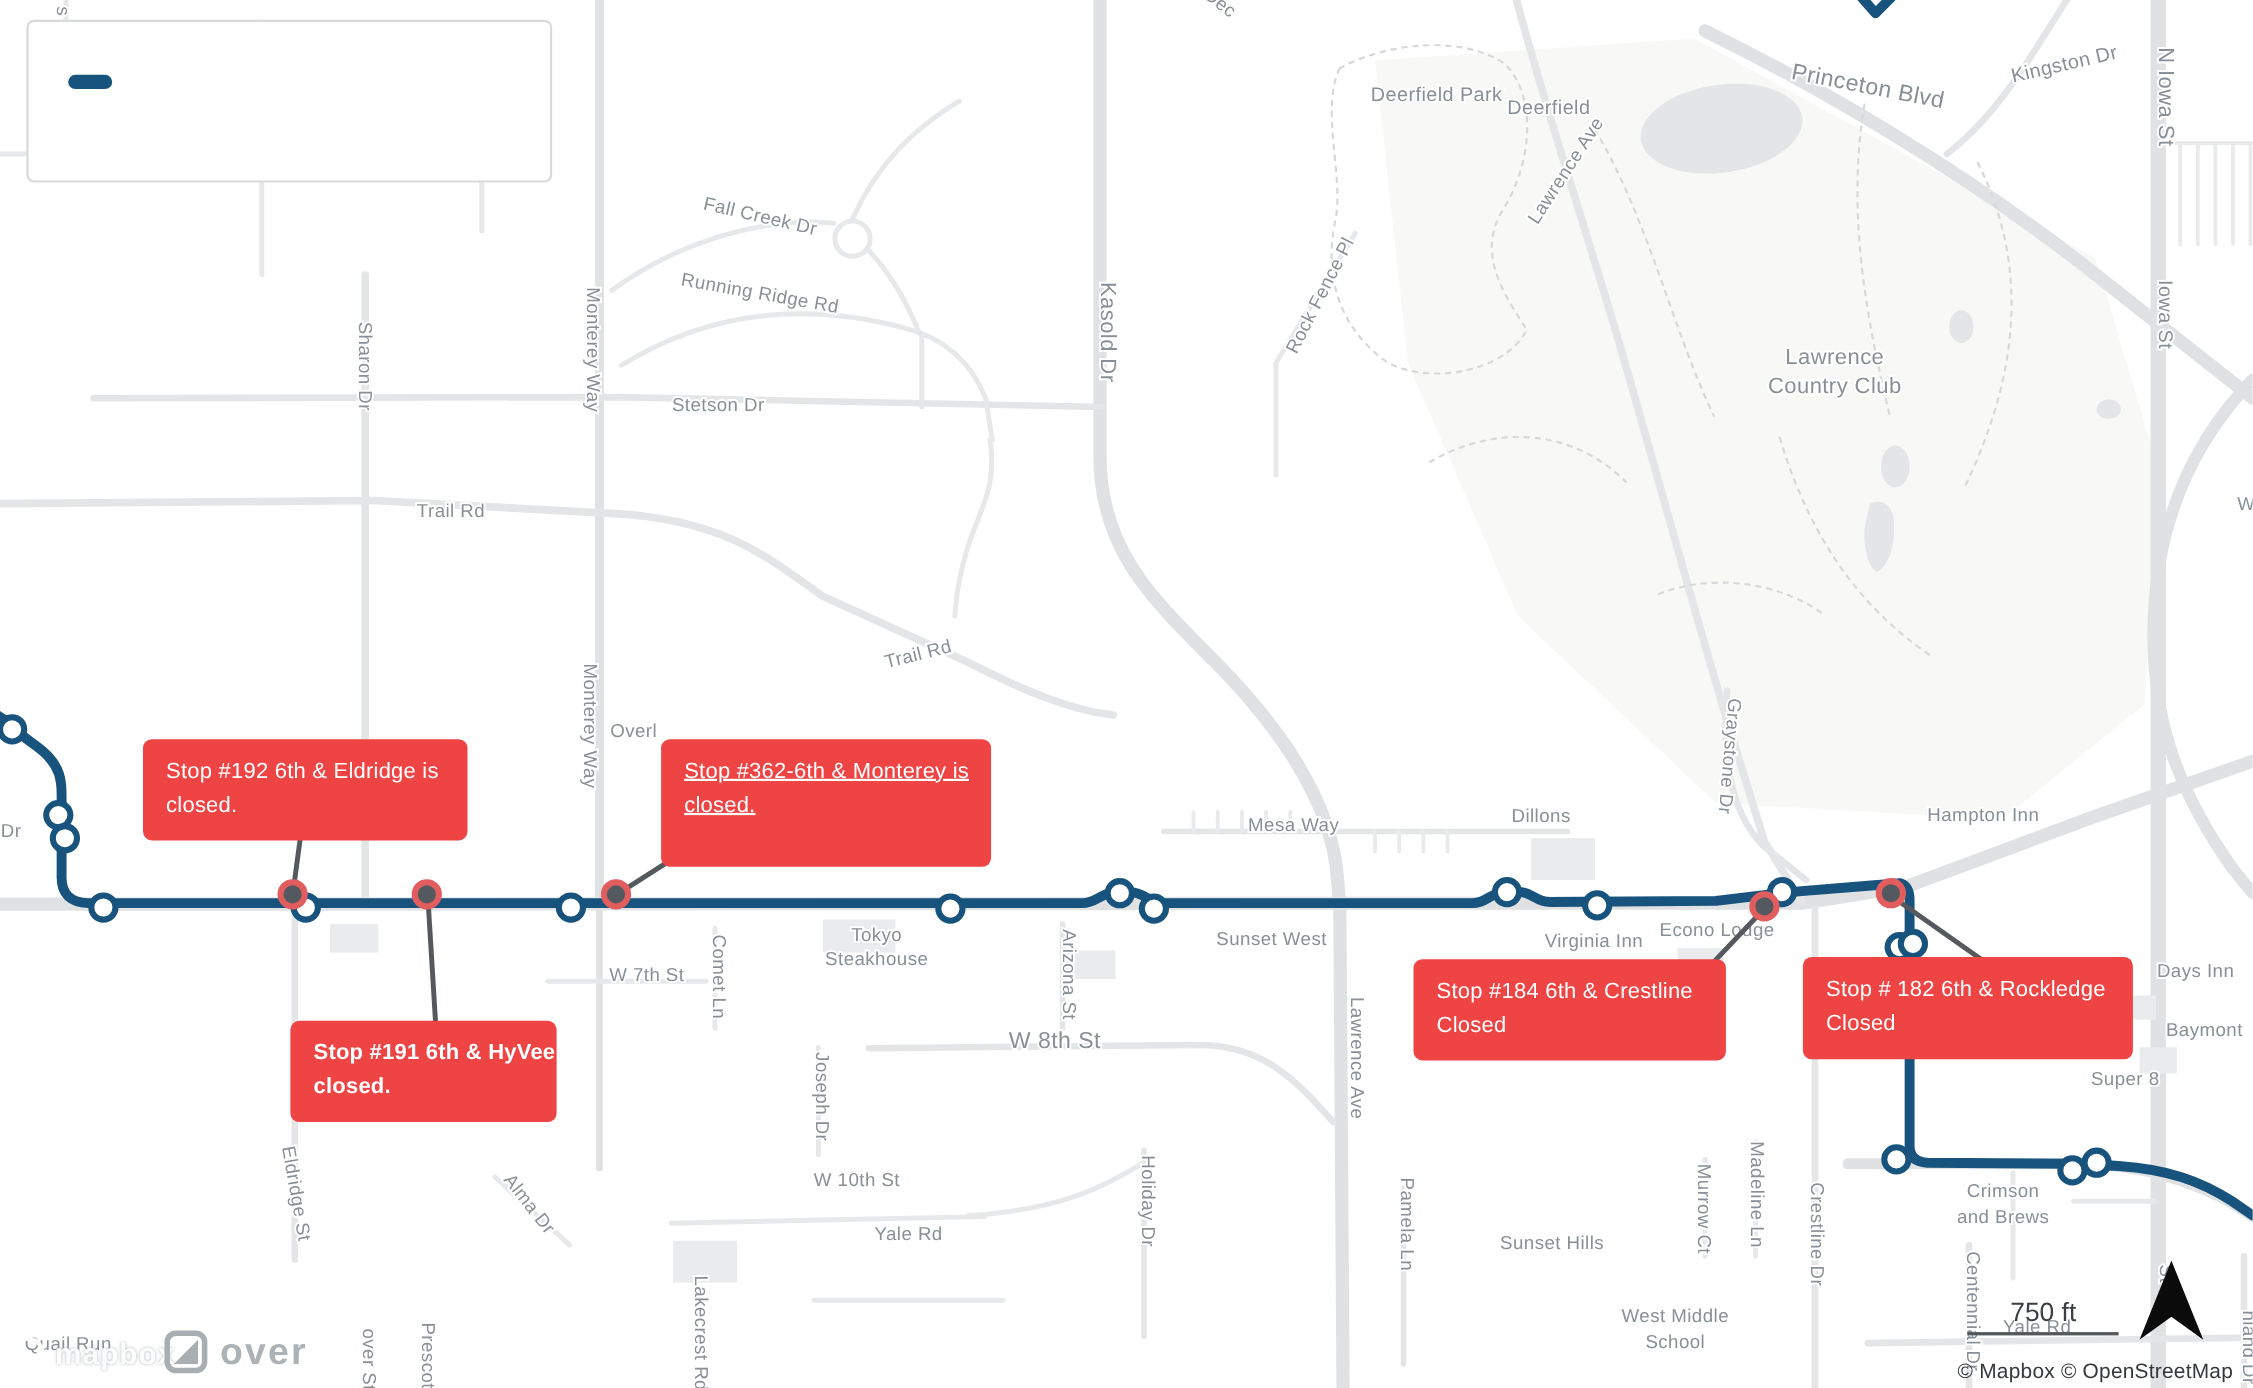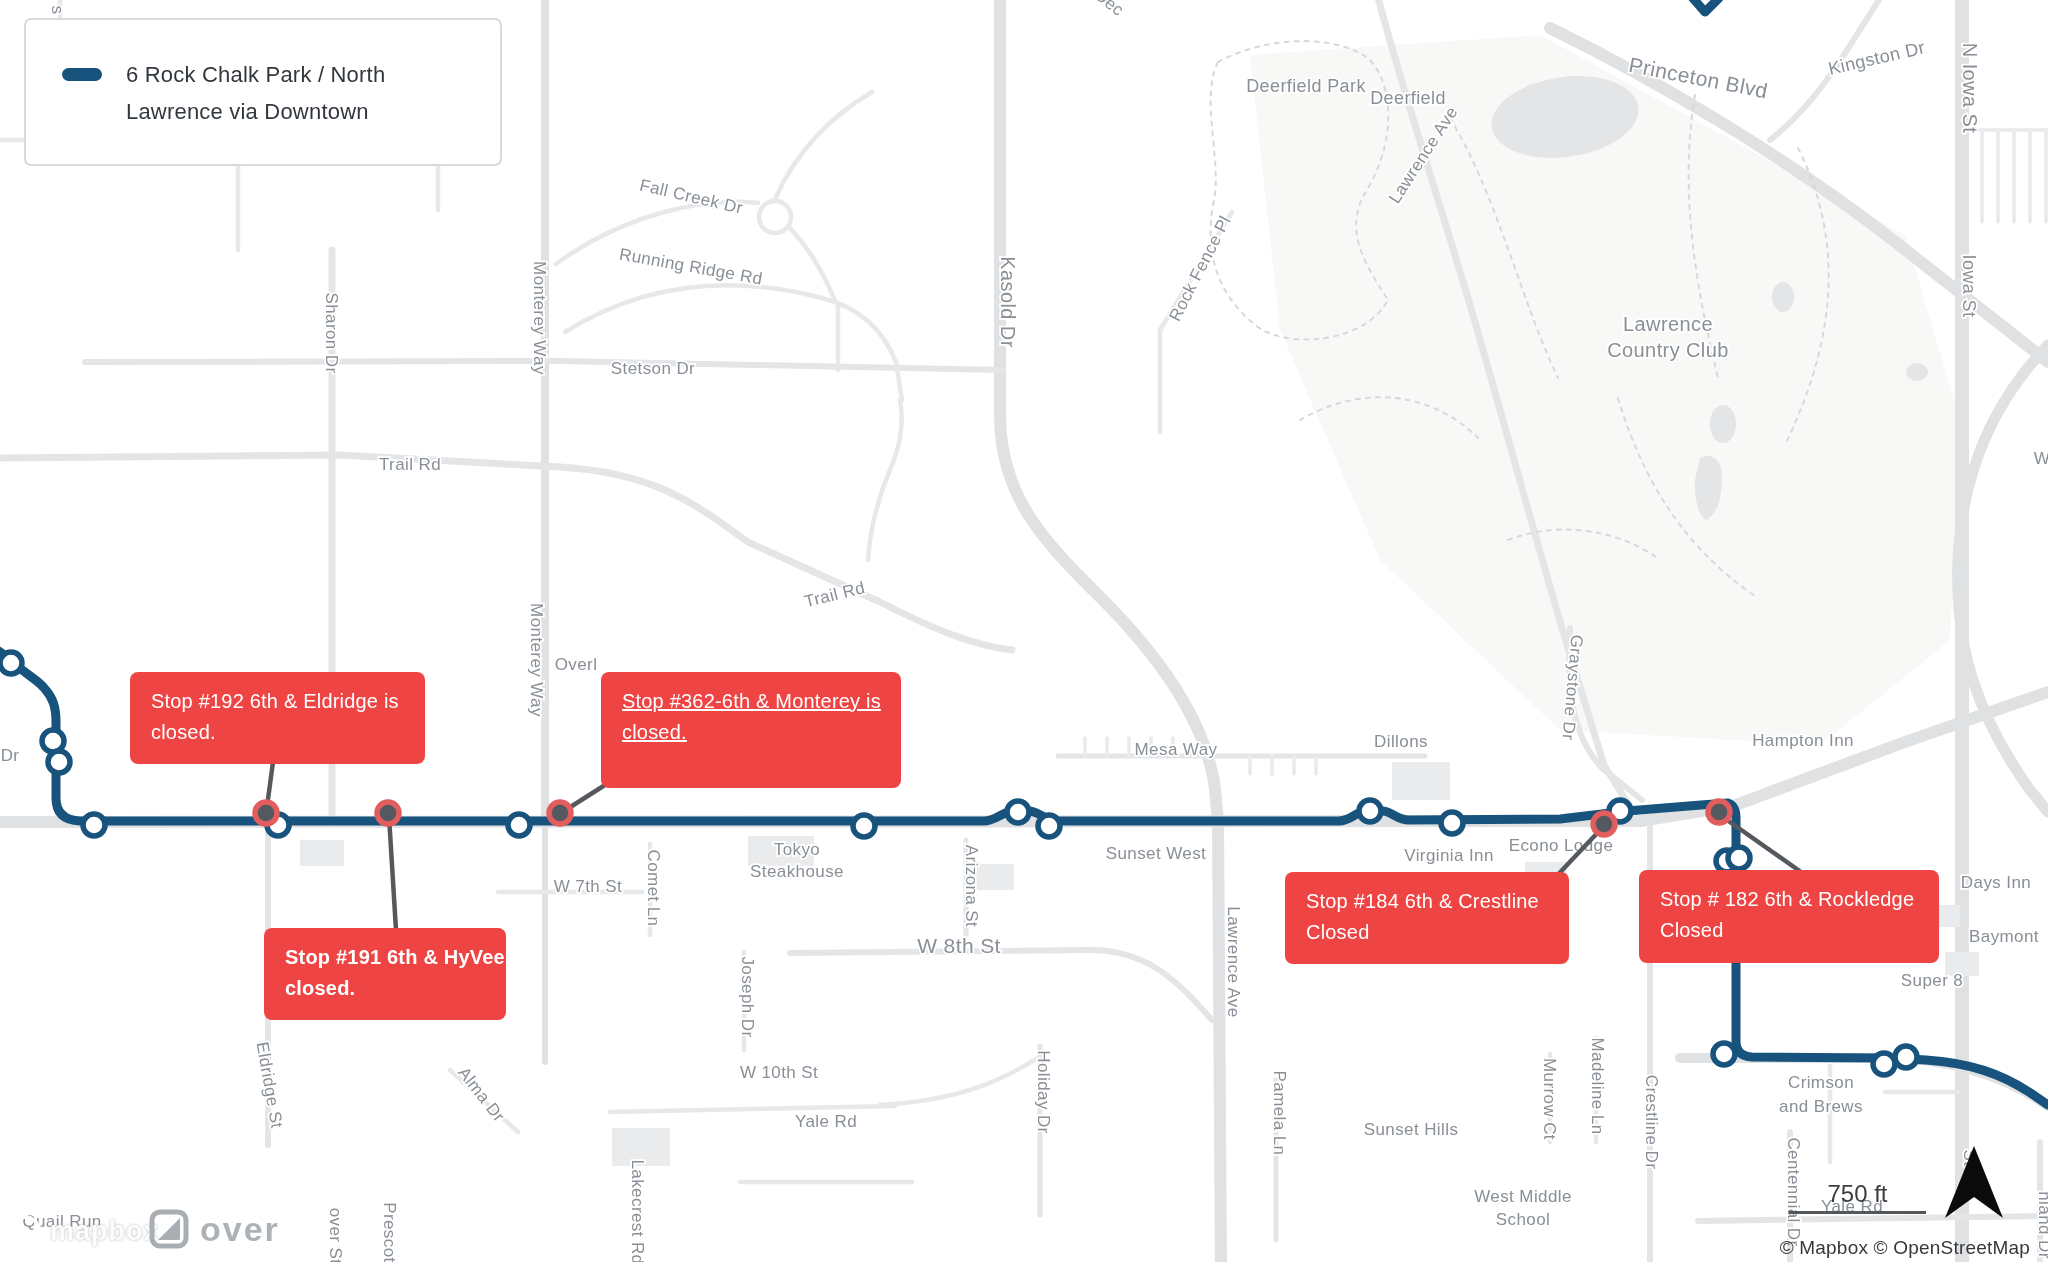--- a/index.html
+++ b/index.html
@@ -253,24 +253,20 @@
       </g>
 
     <g>
       <path d="M1974,1146 L2003,1218 L1974,1197 L1945,1218 Z" fill="#0b0b0b"></path>
     </g>
   </svg>
 
   <div class="legend">
     <div class="legend-row">
       <span class="legend-swatch" id="legend-swatch" style="background: rgb(23, 83, 125);"></span>
-      <span class="legend-text">
-        <span>6 Rock Chalk Park / North</span><br>
-        <span>Lawrence via Downtown</span>
-      </span>
     </div>
   </div>
 
   <div class="tip tip-192">
     <div>Stop #192 6th &amp; Eldridge is</div>
     <div>closed.</div>
   </div>
   <div class="tip tip-362">
     <div>Stop #362-6th &amp; Monterey is</div>
     <div>closed.</div>

